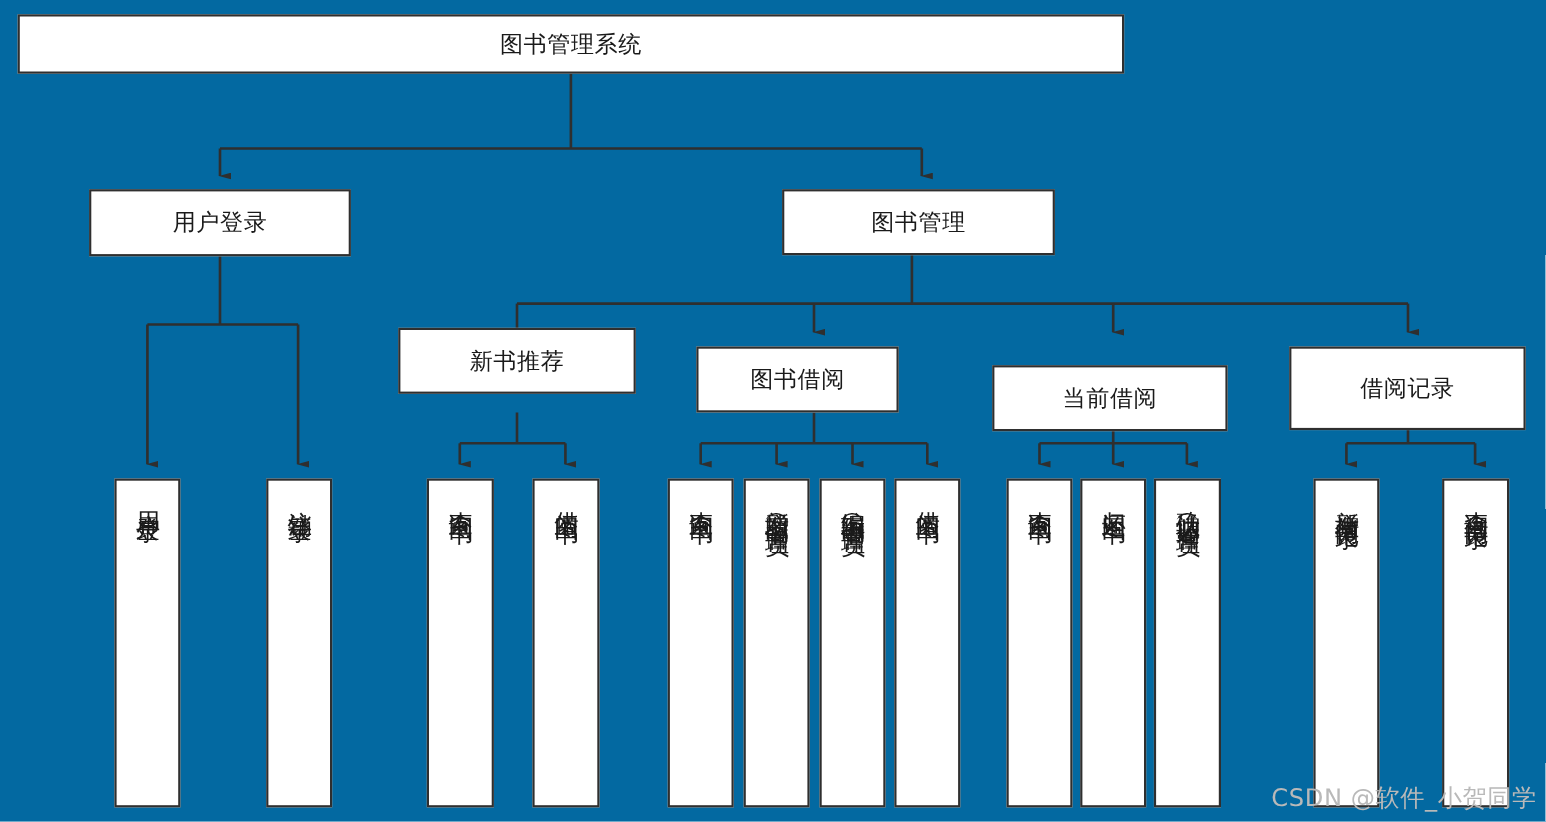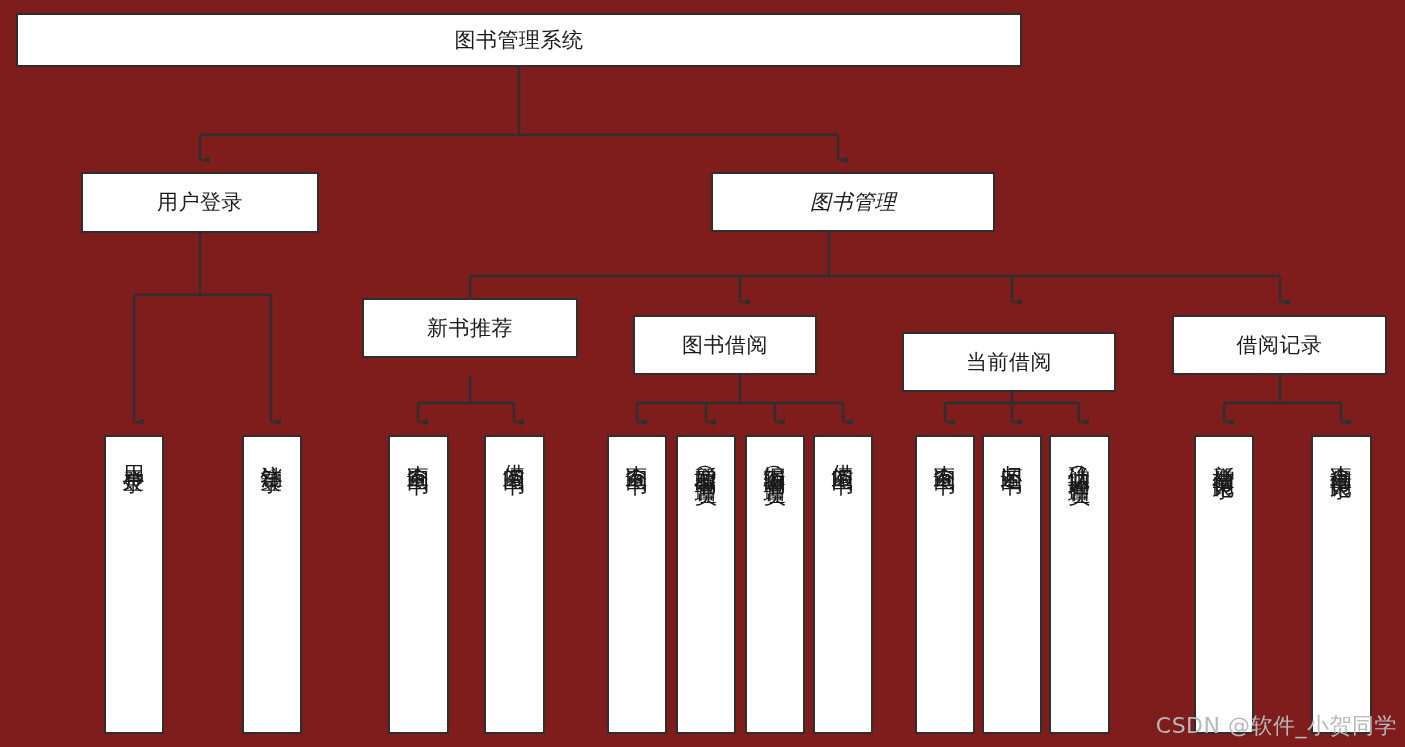--- a/index.html
+++ b/index.html
@@ -7,21 +7,21 @@
     padding: 0;
     background: #ffffff;
   }
   body {
     font-family: "DejaVu Sans", "Liberation Sans", sans-serif;
   }
   #canvas {
     position: relative;
     width: 1405px;
     height: 747px;
-    background: #7f1d1d;
+    background: #0369a1;
     overflow: hidden;
   }
   .node {
     position: absolute;
     box-sizing: border-box;
     border: 2px solid #2f2f2f;
     background: #ffffff;
     display: flex;
     align-items: center;
     justify-content: center;
@@ -128,34 +128,34 @@
     </g>
   </svg>
 
   <div class="node root h-node" style="left:16px; top:13px; width:1006px; height:54px;">
     <span class="node-label">图书管理系统</span>
   </div>
 
   <div class="node h-node" style="left:81px; top:172px; width:238px; height:61px;">
     <span class="node-label">用户登录</span>
   </div>
-  <div class="node h-node" style="left:711px; top:172px; width:284px; height:60px;font-style:italic;">
+  <div class="node h-node" style="left:711px; top:172px; width:248px; height:60px;">
     <span class="node-label">图书管理</span>
   </div>
 
   <div class="node h-node" style="left:362px; top:298px; width:216px; height:60px;">
     <span class="node-label">新书推荐</span>
   </div>
   <div class="node h-node" style="left:633px; top:315px; width:184px; height:60px;">
     <span class="node-label">图书借阅</span>
   </div>
   <div class="node h-node" style="left:902px; top:321px; width:214px; height:60px;margin-top:11px;">
     <span class="node-label">当前借阅</span>
   </div>
-  <div class="node h-node" style="left:1172px; top:315px; width:215px; height:60px;">
+  <div class="node h-node" style="left:1172px; top:315px; width:215px; height:76px;">
     <span class="node-label">借阅记录</span>
   </div>
 
   <div class="node v-node" style="left:104px; top:435px; width:60px; height:299px;">
     <span class="node-label">用户登录</span>
   </div>
   <div class="node v-node" style="left:242px; top:435px; width:60px; height:299px;">
     <span class="node-label">注销登录</span>
   </div>
 

